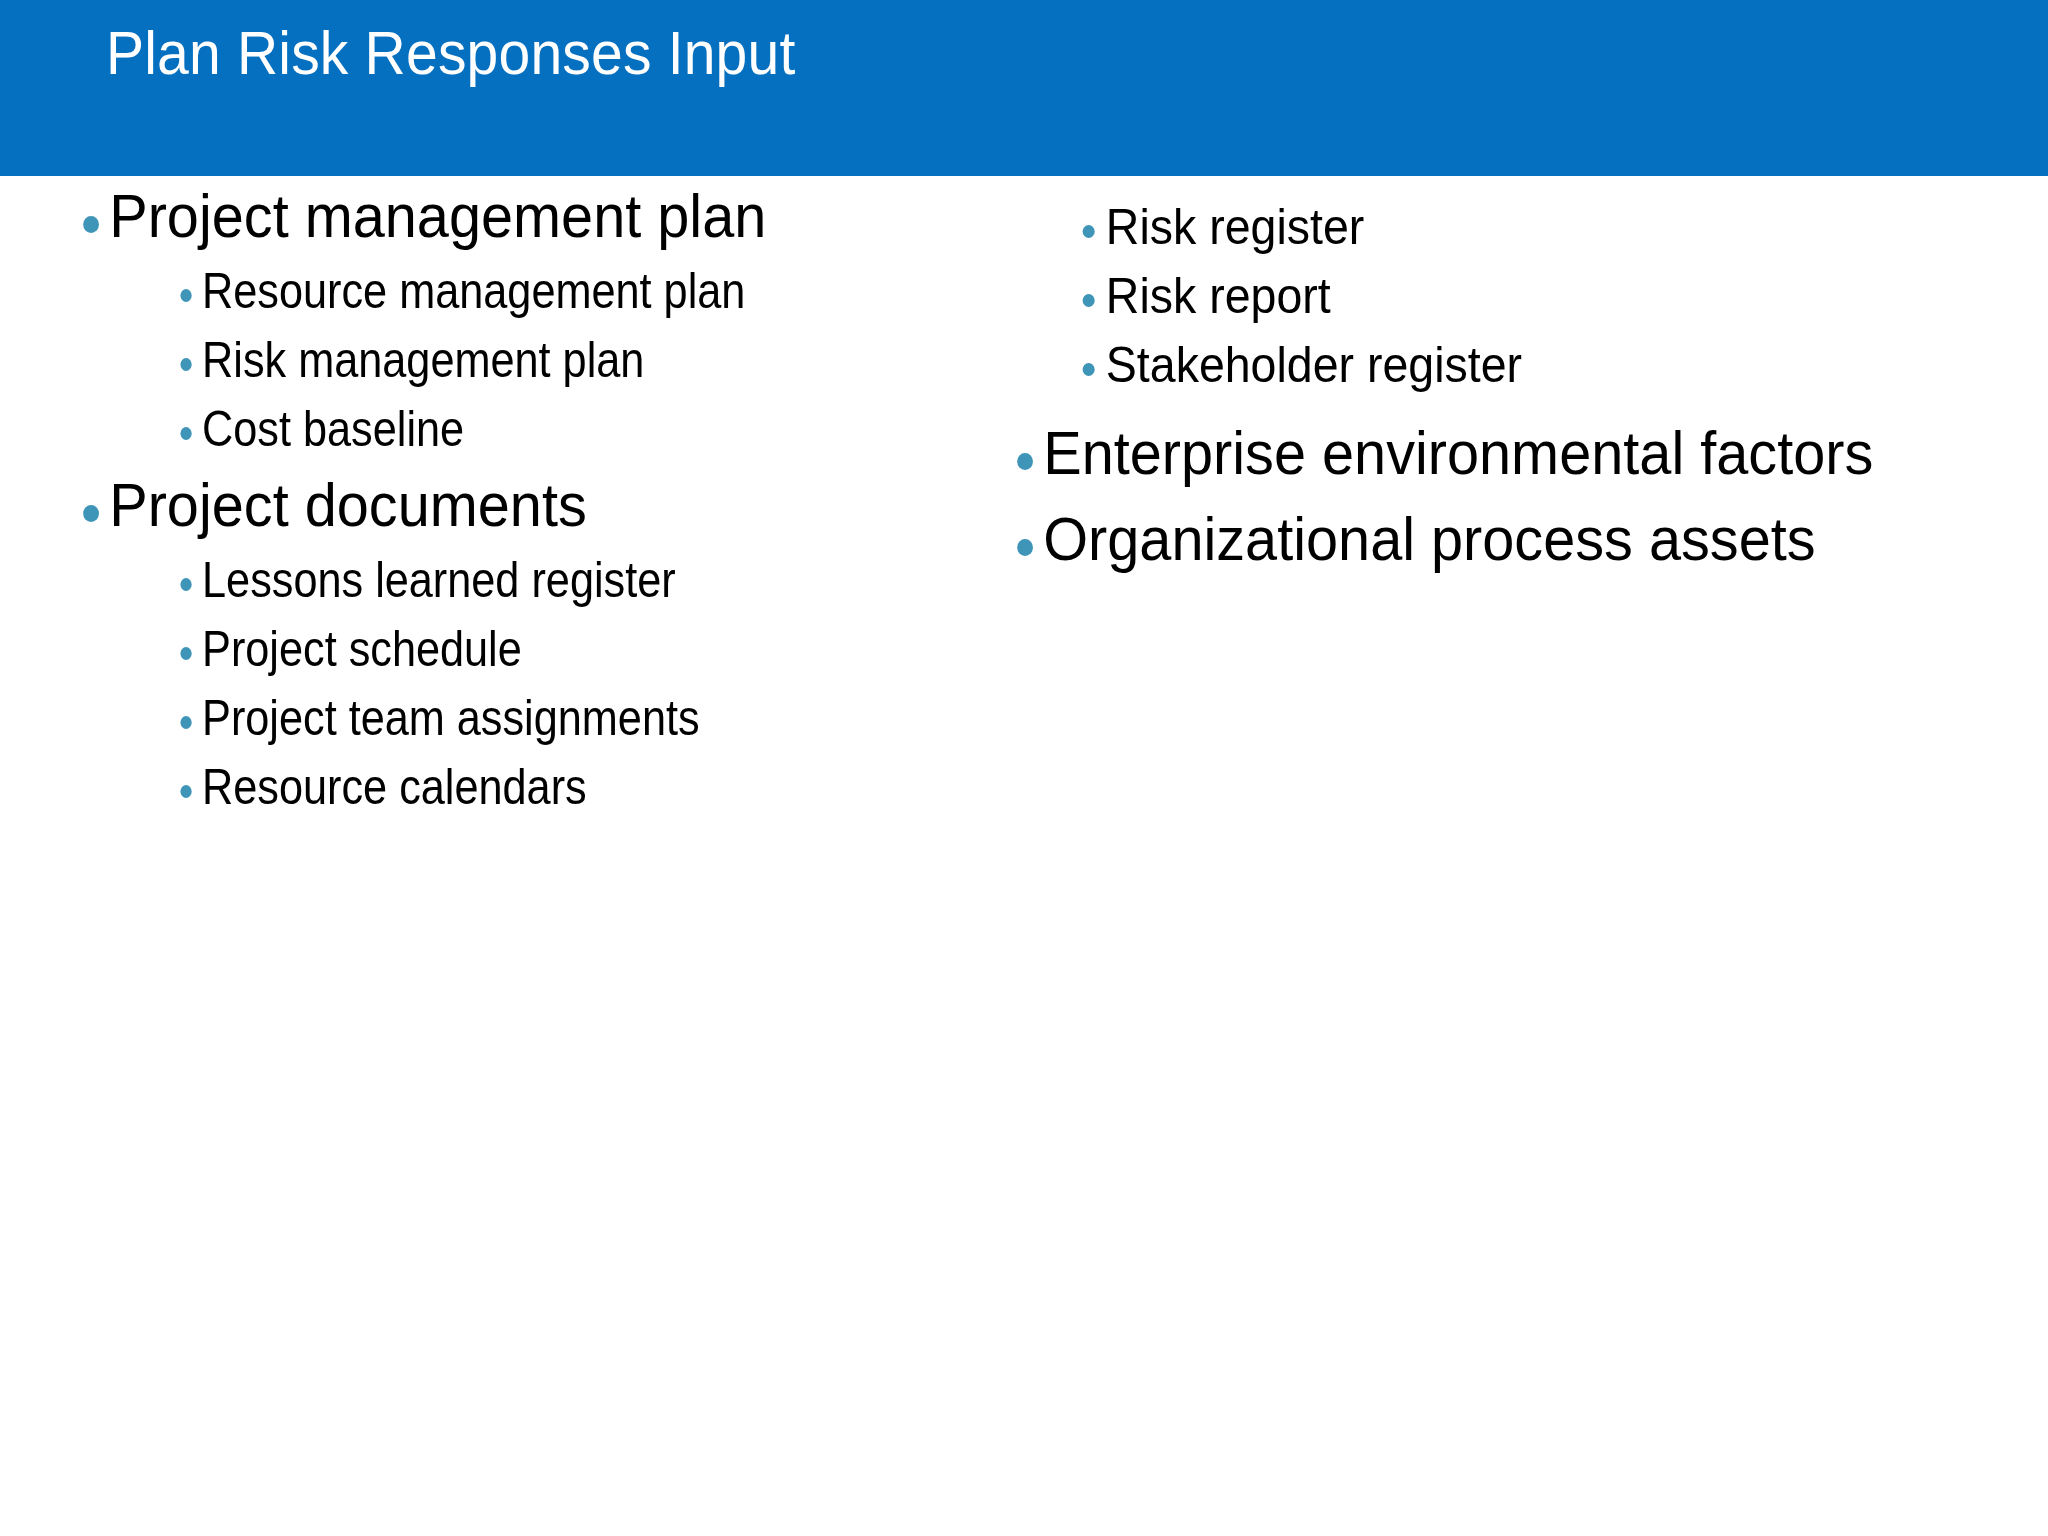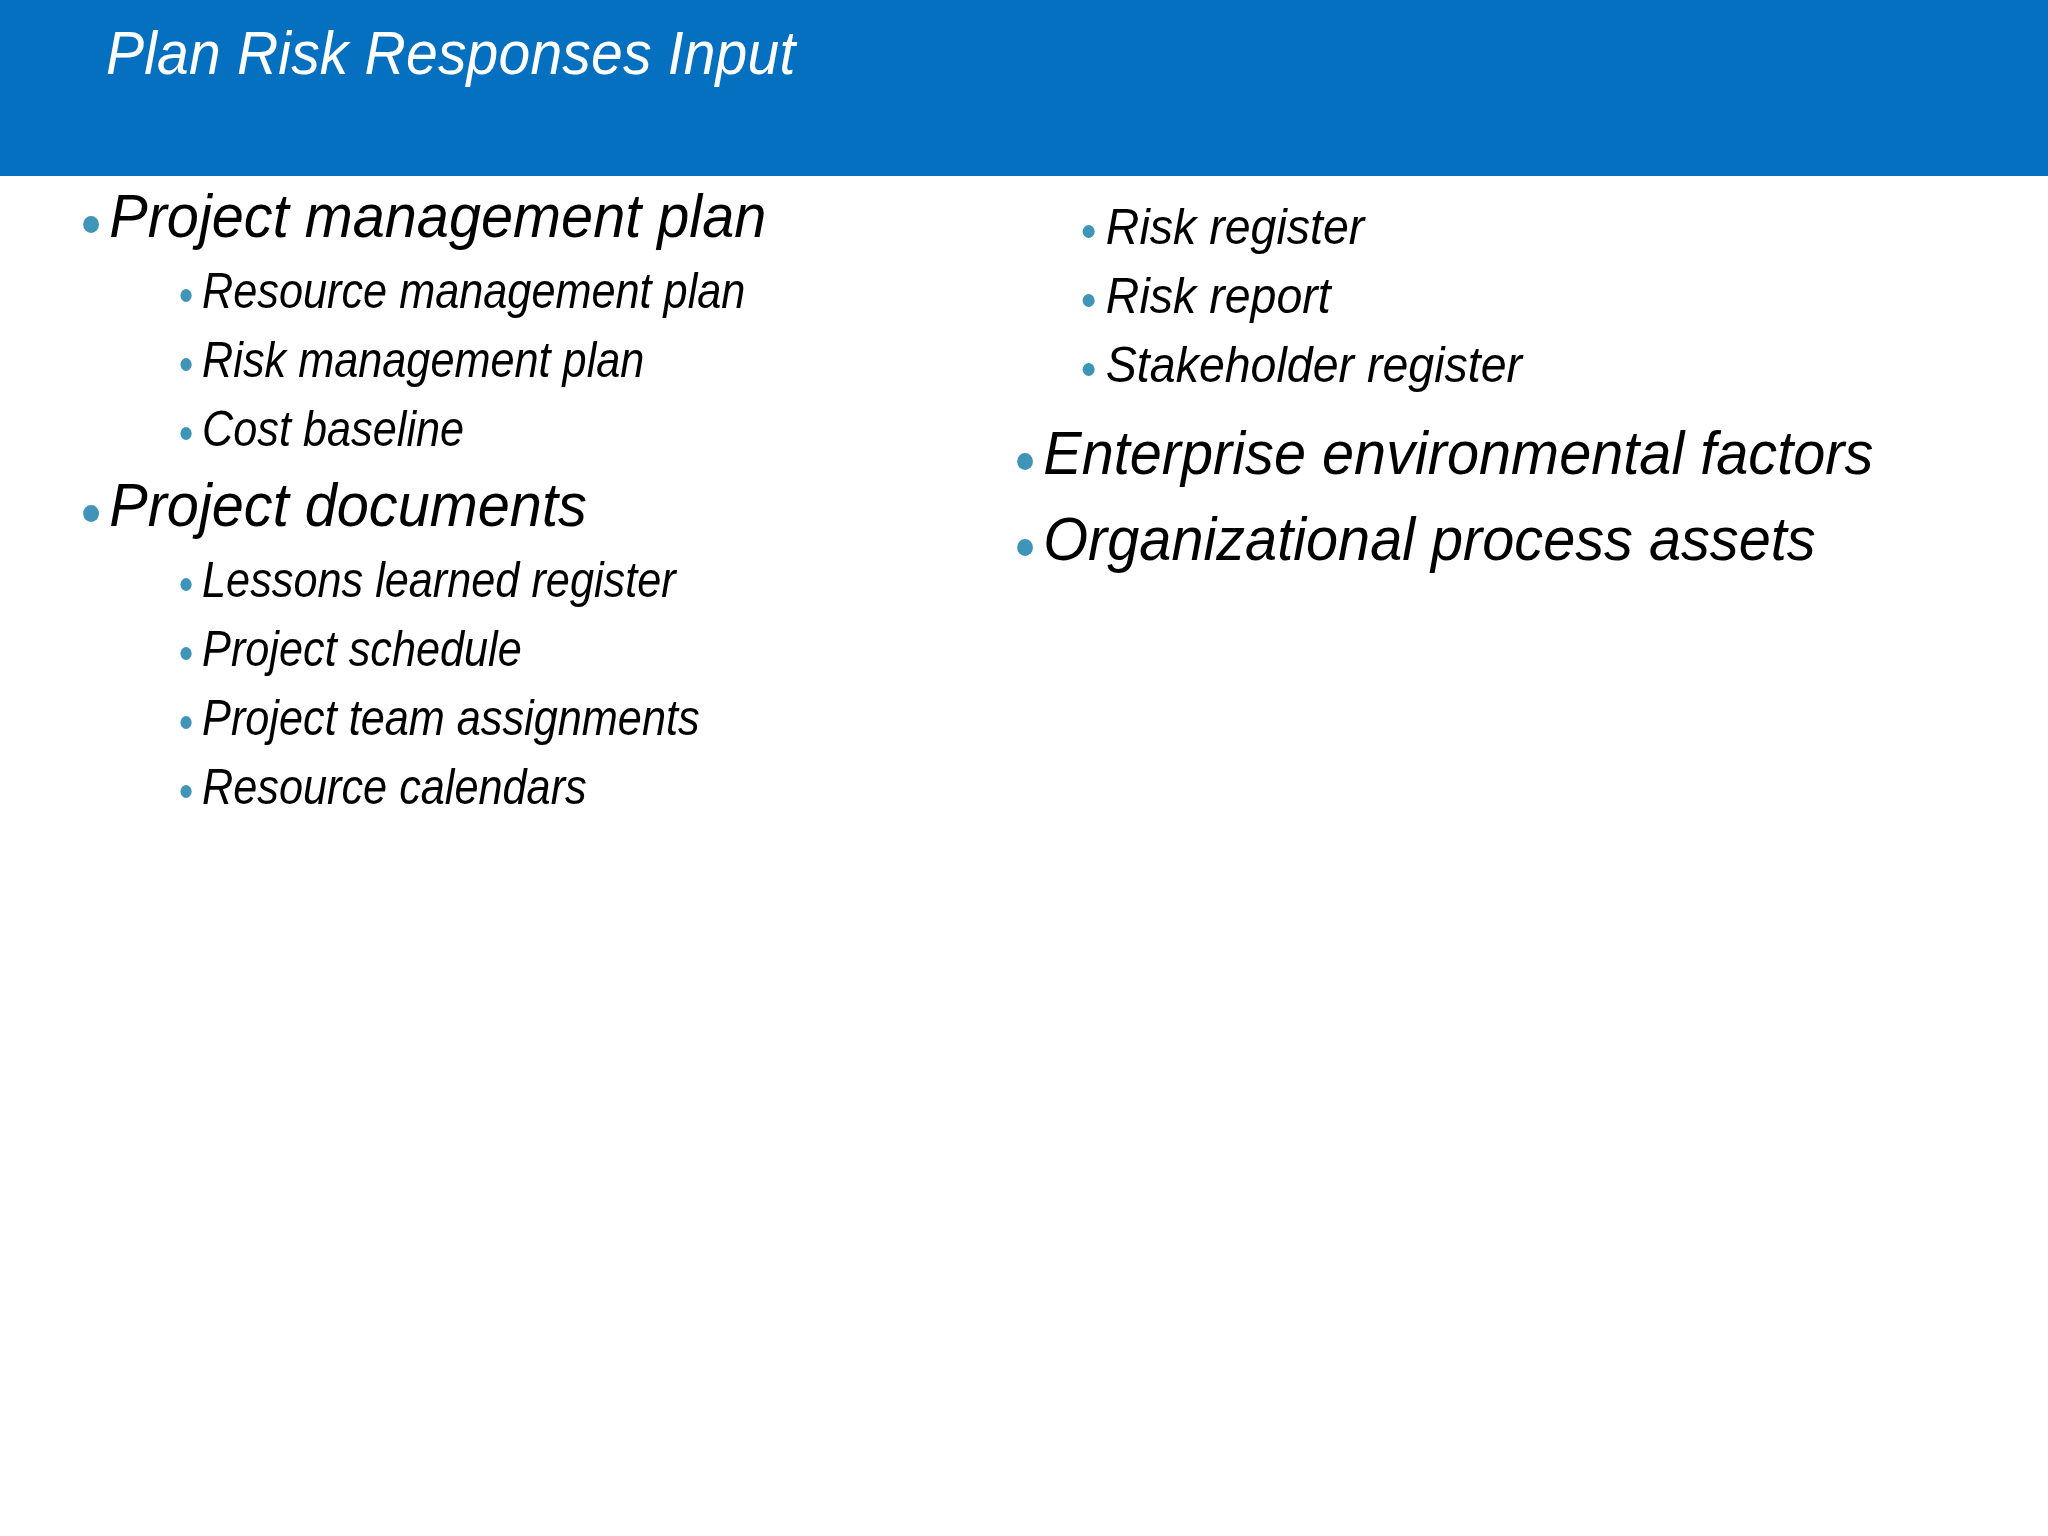--- a/index.html
+++ b/index.html
@@ -8,21 +8,20 @@
     padding: 0;
     background: #ffffff;
   }
   .slide {
     position: relative;
     width: 2048px;
     height: 1536px;
     background: #ffffff;
     overflow: hidden;
     font-family: "Liberation Sans", "DejaVu Sans", sans-serif;
-    font-style: italic;
   }
 
   
   .title-band {
     position: absolute;
     left: 0;
     top: 0;
     width: 2048px;
     height: 176px;
     background: #0670c0;

